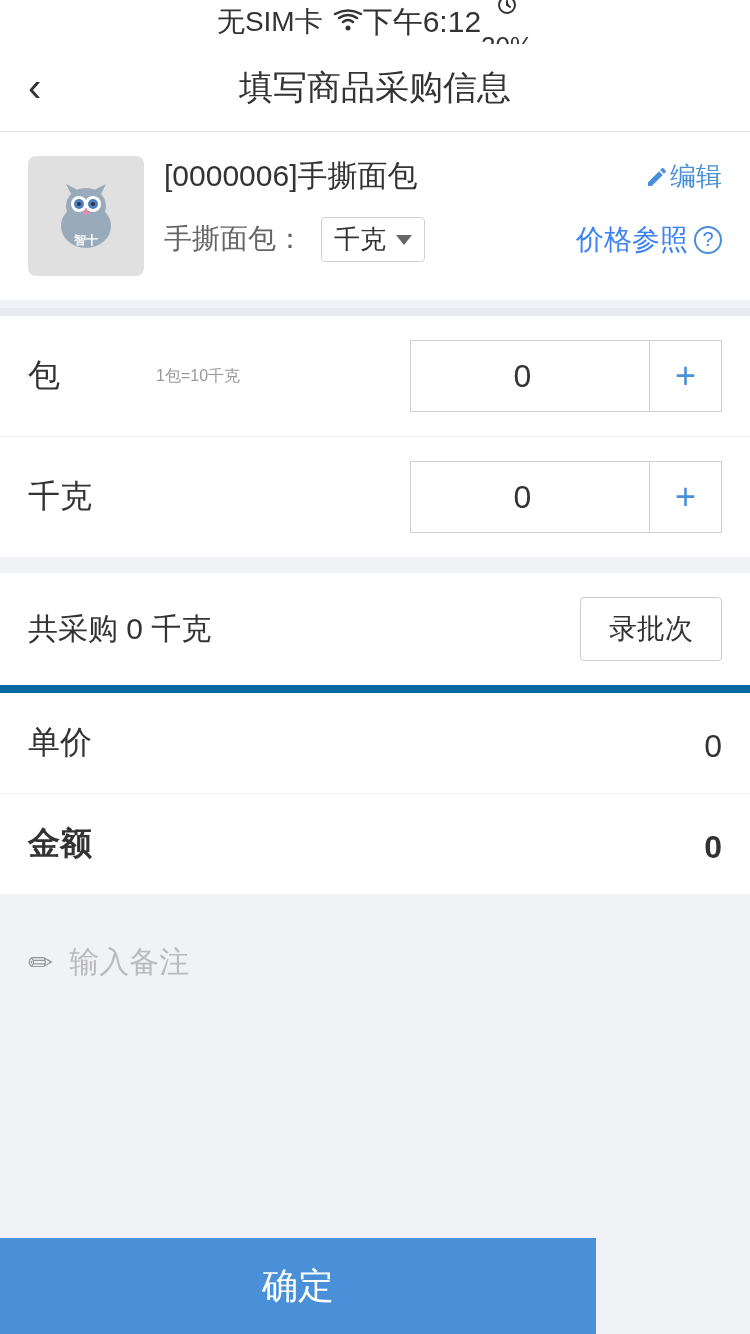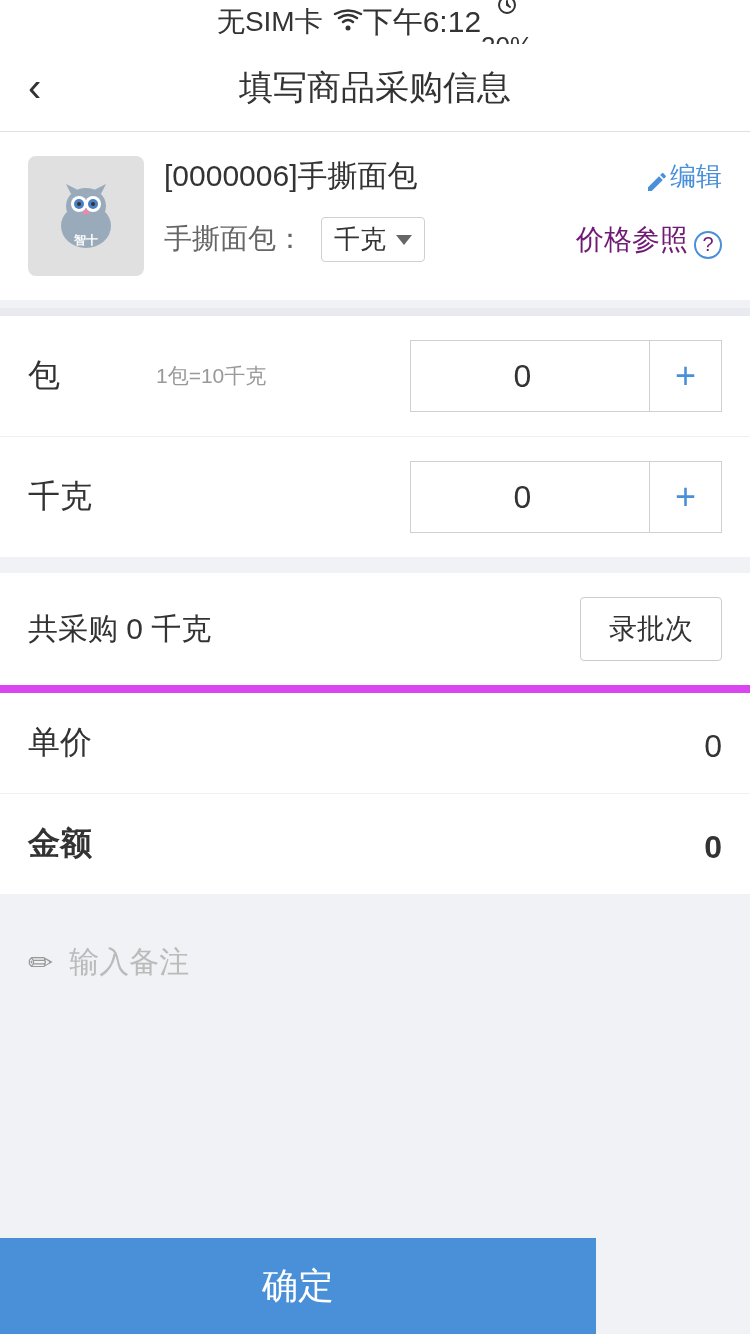--- a/index.html
+++ b/index.html
@@ -130,21 +130,21 @@
     }
     .product-name {
       font-size: 30px;
       color: #333;
       font-weight: 500;
     }
     .edit-btn {
       font-size: 26px;
       color: #4a90d9;
       display: flex;
-      align-items: flex-end;
+      align-items: center;
       gap: 1px;
       cursor: pointer;
     }
     .unit-row {
       display: flex;
       align-items: center;
       justify-content: space-between;
     }
     .unit-label {
       font-size: 28px;
@@ -158,23 +158,23 @@
       padding: 4px 12px;
       font-size: 26px;
       color: #333;
       background: #fff;
       gap: 6px;
       cursor: pointer;
       margin-left: 8px;
     }
     .price-ref {
       font-size: 28px;
-      color: #701a75;
-      display: flex;
-      align-items: flex-end;
+      color: #3b82f6;
+      display: flex;
+      align-items: center;
       gap: 6px;
       cursor: pointer;
       margin-left: 25px;
     }
     .help-circle {
       width: 28px;
       height: 28px;
       border: 2px solid #4a90d9;
       border-radius: 50%;
       display: inline-flex;
@@ -196,21 +196,21 @@
     }
     .quantity-row:last-child {
       border-bottom: none;
     }
     .qty-label {
       font-size: 32px;
       color: #333;
       min-width: 120px;
     }
     .qty-sub-label {
-      font-size: 21px;
+      font-size: 16px;
       color: #999;
       margin-left: 8px;
     }
     .qty-input-group {
       margin-left: auto;
       display: flex;
       align-items: center;
       gap: 0;
     }
     .qty-input {
@@ -237,21 +237,21 @@
     }
 
     
     .total-row {
       background: #fff;
       display: flex;
       align-items: center;
       justify-content: space-between;
       padding: 24px 28px;
       border-top: 8px solid #f0f2f5;
-      border-bottom: 8px solid #d946ef;
+      border-bottom: 8px solid #0369a1;
     }
     .total-text {
       font-size: 30px;
       color: #333;
     }
     .batch-btn {
       border: 1px solid #ccc;
       padding: 12px 28px;
       font-size: 28px;
       color: #333;

